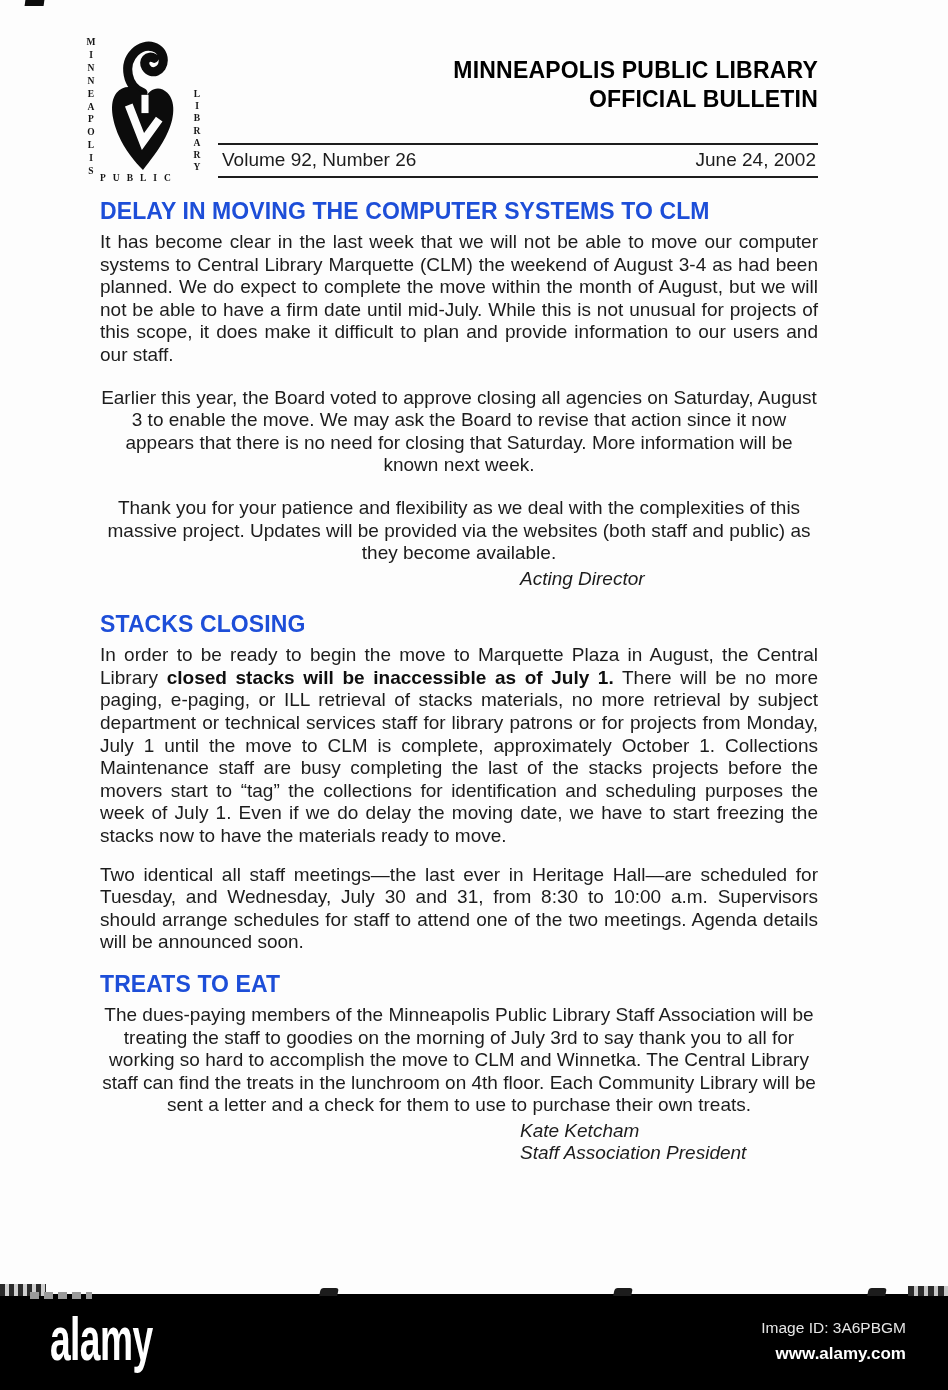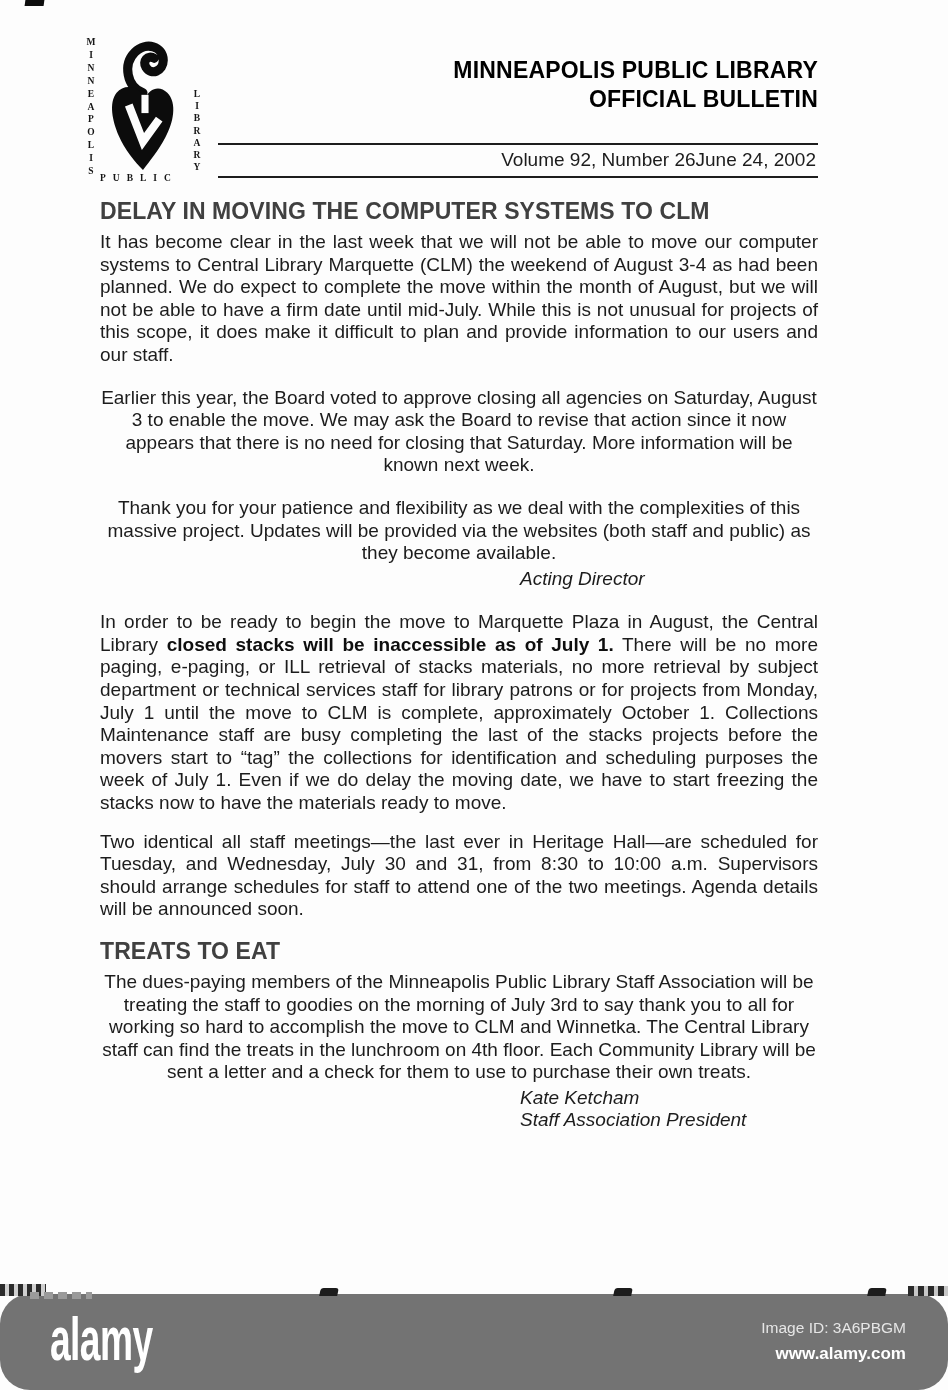--- a/index.html
+++ b/index.html
@@ -32,48 +32,47 @@
   }
   .logo svg{position:absolute;left:18px;top:4px;}
 
   
   .content{position:absolute;left:100px;top:0;width:718px;}
   .masthead{margin-left:118px;width:600px;}
   .masthead-titles{padding-top:56px;text-align:right;}
   .title-line{font-weight:bold;font-size:23px;line-height:29px;color:#000;letter-spacing:.2px;}
   .rule{height:2px;background:#1d1d1d;margin-top:0;}
   .rule-top{margin-top:29px;}
-  .vol-row{display:flex;justify-content:flex-end;align-items:center;
+  .vol-row{display:flex;justify-content:space-between;align-items:center;
     font-size:19px;color:#1c1c1c;padding:4px 2px 5px 4px;}
   
   section{margin:0;}
   .sec1{margin-top:20px;}
   .sec2{margin-top:21px;}
   .sec3{margin-top:16px;}
   .sec4{margin-top:17px;}
   h2{
-    font-size:23px;line-height:26px;margin:0;color:#404040;
+    font-size:23px;line-height:26px;margin:0;color:#1d4ed8;
     font-weight:bold;letter-spacing:.1px;
   }
   p.body{
     font-size:19px;line-height:22.6px;margin:7px 0 0 0;
     text-align:justify;color:#1c1c1c;
   }
   p.body.ragged{text-align:center;}
   p.gap{margin-top:20px;}
   p.body strong{font-weight:bold;color:#0e0e0e;}
   .signature{
     margin-top:3px;padding-left:420px;
     font-style:italic;font-size:19px;line-height:22.5px;color:#1c1c1c;
   }
   
   .alamy-bar{
     position:absolute;left:0;top:1294px;width:948px;height:96px;
-    background:#737373;
-    border-radius:30px;
+    background:#000000;
   }
   .edge-stripes-left{
     position:absolute;left:0;top:-10px;width:46px;height:12px;
     background:repeating-linear-gradient(90deg,#2b2b2b 0 5px,#cfcfcf 5px 9px);
   }
   .edge-stripes-right{
     position:absolute;right:0;top:-8px;width:40px;height:10px;
     background:repeating-linear-gradient(90deg,#2b2b2b 0 6px,#c7c7c7 6px 10px);
   }
   .edge-dashes{
@@ -148,20 +147,21 @@
       <h2>DELAY IN MOVING THE COMPUTER SYSTEMS TO CLM</h2>
       <p class="body">It has become clear in the last week that we will not be able to move our computer systems to Central Library Marquette (CLM) the weekend of August 3-4 as had been planned. We do expect to complete the move within the month of August, but we will not be able to have a firm date until mid-July. While this is not unusual for projects of this scope, it does make it difficult to plan and provide information to our users and our staff.</p>
       <p class="body ragged gap">Earlier this year, the Board voted to approve closing all agencies on Saturday, August 3 to enable the move. We may ask the Board to revise that action since it now appears that there is no need for closing that Saturday. More information will be known next week.</p>
       <p class="body ragged gap">Thank you for your patience and flexibility as we deal with the complexities of this massive project. Updates will be provided via the websites (both staff and public) as they become available.</p>
       <div class="signature">
         <div>Acting Director</div>
       </div>
     </section>
 
     <section class="sec2">
+      <h2>STACKS CLOSING</h2>
       <p class="body"><span>In order to be ready to begin the move to Marquette Plaza in August, the Central Library </span><strong>closed stacks will be inaccessible as of July 1.</strong><span> There will be no more paging, e-paging, or ILL retrieval of stacks materials, no more retrieval by subject department or technical services staff for library patrons or for projects from Monday, July 1 until the move to CLM is complete, approximately October 1. Collections Maintenance staff are busy completing the last of the stacks projects before the movers start to “tag” the collections for identification and scheduling purposes the week of July 1. Even if we do delay the moving date, we have to start freezing the stacks now to have the materials ready to move.</span></p>
     </section>
 
     <section class="sec3">
       <p class="body">Two identical all staff meetings—the last ever in Heritage Hall—are scheduled for Tuesday, and Wednesday, July 30 and 31, from 8:30 to 10:00 a.m. Supervisors should arrange schedules for staff to attend one of the two meetings. Agenda details will be announced soon.</p>
     </section>
 
     <section class="sec4">
       <h2>TREATS TO EAT</h2>
       <p class="body ragged">The dues-paying members of the Minneapolis Public Library Staff Association will be treating the staff to goodies on the morning of July 3rd to say thank you to all for working so hard to accomplish the move to CLM and Winnetka. The Central Library staff can find the treats in the lunchroom on 4th floor. Each Community Library will be sent a letter and a check for them to use to purchase their own treats.</p>

